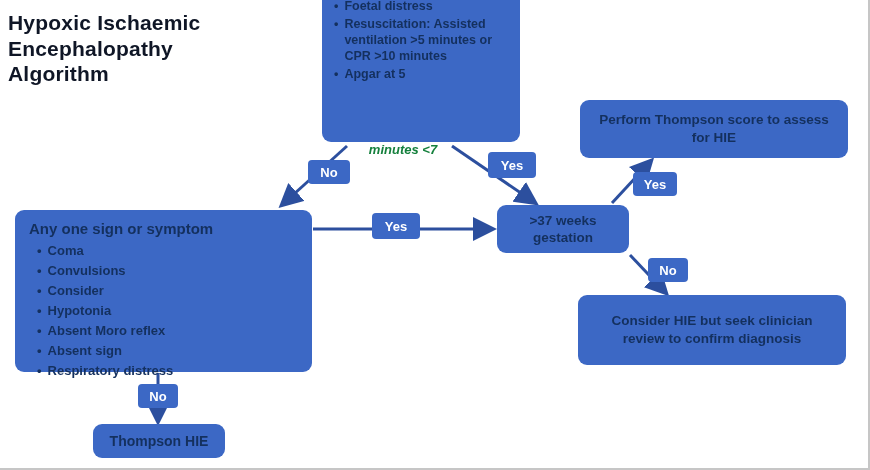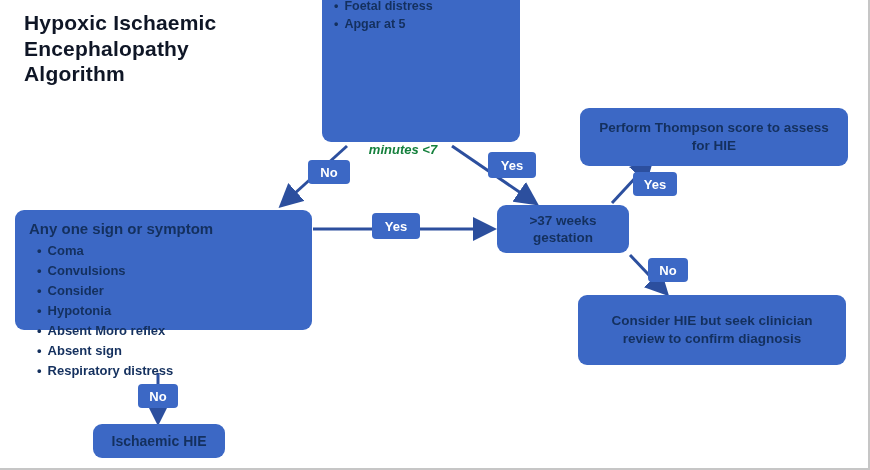--- a/index.html
+++ b/index.html
@@ -7,40 +7,40 @@
   .canvas {
     position: relative; width: 870px; height: 470px; overflow: hidden;
     background: #ffffff;
     border-right: 2px solid #c6c6c6; border-bottom: 2px solid #c6c6c6;
   }
   .arrows { position: absolute; left: 0; top: 0; width: 870px; height: 470px; }
   .arrow { stroke: var(--arrow, #2c4f9e); stroke-width: 3; }
   #ah path { fill: var(--arrow, #2c4f9e); }
 
   .title {
-    position: absolute; left: 24px; top: 10px;
+    position: absolute; left: 8px; top: 10px;
     font-size: 21px; font-weight: 800; line-height: 1.22;
     color: var(--title-text, #0f1626); white-space: pre-line; letter-spacing: .2px;
   }
 
   .box {
     position: absolute; background: var(--box-blue, #3c68c5);
     border-radius: 9px; color: var(--box-text, #14305e);
   }
   .top-box { left: 322px; top: -12px; width: 198px; height: 154px; padding: 10px 8px 6px 12px; }
   .li { display: flex; gap: 6px; font-size: 12.5px; line-height: 16px; margin-bottom: 2px; font-weight: 600; }
   .blt::before { content: "•"; }
 
-  .symptom-box { left: 15px; top: 210px; width: 297px; height: 120px; padding: 8px 10px 6px 14px; }
+  .symptom-box { left: 15px; top: 210px; width: 297px; height: 162px; padding: 8px 10px 6px 14px; }
   .symptom-box .hdr { font-size: 15px; font-weight: 800; margin: 2px 0 5px 0; }
   .symptom-box .li { font-size: 13px; line-height: 18px; margin-left: 8px; }
 
   .center-box { display: flex; align-items: center; justify-content: center; text-align: center; font-weight: 600; }
   .gestation-box { left: 497px; top: 205px; width: 132px; height: 48px; font-size: 13.5px; line-height: 17px; padding: 18px; }
-  .thompson-box  { left: 580px; top: 108px; width: 268px; height: 58px; font-size: 13.5px; line-height: 18px; padding: 6px 18px; }
+  .thompson-box  { left: 580px; top: 100px; width: 268px; height: 58px; font-size: 13.5px; line-height: 18px; padding: 6px 18px; }
   .consider-box  { left: 578px; top: 295px; width: 268px; height: 70px; font-size: 13.5px; line-height: 18px; padding: 13px 14px; }
   .unlikely-box  { left: 93px;  top: 424px; width: 132px; height: 34px; font-size: 14px; }
 
   .overflow-note {
     position: absolute; left: 338px; top: 142px; width: 130px; text-align: center;
     font-style: italic; font-size: 13px; font-weight: 700; color: #15803d;
   }
 
   .tag {
     position: absolute; background: var(--box-blue, #3c68c5);
@@ -76,20 +76,24 @@
   </svg>
 
   <h1 class="title">Hypoxic Ischaemic
 Encephalopathy
 Algorithm</h1>
 
   <div class="box top-box">
     <div class="li">
       <span class="blt"></span>
       <span>Foetal distress</span>
+    </div>
+    <div class="li">
+      <span class="blt"></span>
+      <span>Resuscitation: Assisted ventilation &gt;5 minutes or CPR &gt;10 minutes</span>
     </div>
     <div class="li">
       <span class="blt"></span>
       <span>Apgar at 5</span>
     </div>
   </div>
   <div class="overflow-note">minutes &lt;7</div>
 
   <div class="box symptom-box">
     <div class="hdr">Any one sign or symptom</div>
@@ -129,21 +133,21 @@
 
   <div class="box center-box thompson-box">
     <div><span>Perform </span><strong>Thompson score</strong><span> to assess for HIE</span></div>
   </div>
 
   <div class="box center-box consider-box">
     <div><strong>Consider</strong><span> HIE but seek clinician review to confirm diagnosis</span></div>
   </div>
 
   <div class="box center-box unlikely-box">
-    <span>Ischaemic HIE</span>
+    <span>Thompson HIE</span>
   </div>
 
   <div class="tag tag-no-top">No</div>
   <div class="tag tag-yes-top">Yes</div>
   <div class="tag tag-yes-mid">Yes</div>
   <div class="tag tag-yes-right">Yes</div>
   <div class="tag tag-no-right">No</div>
   <div class="tag tag-no-bottom">No</div>
 
 </div>

